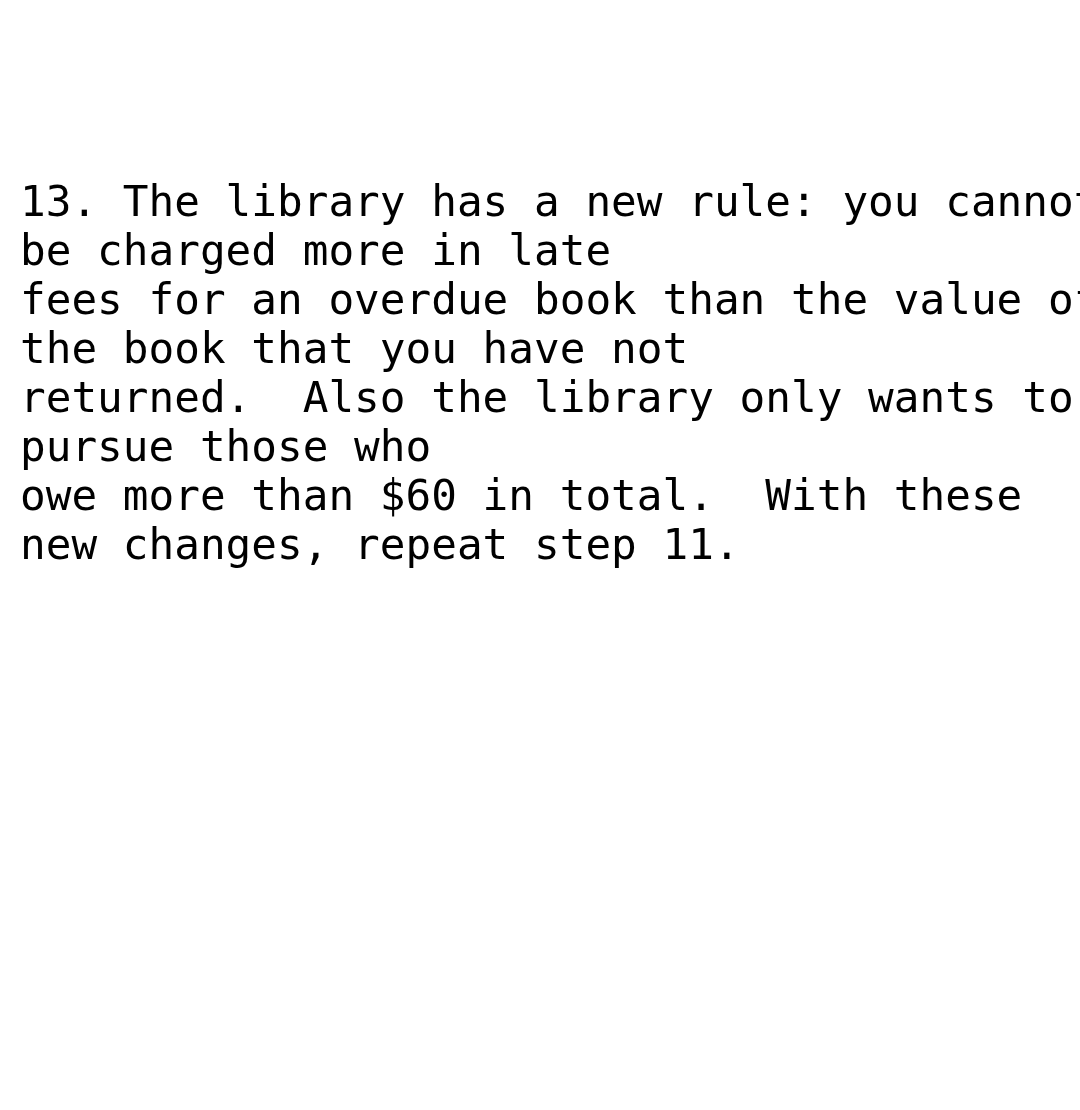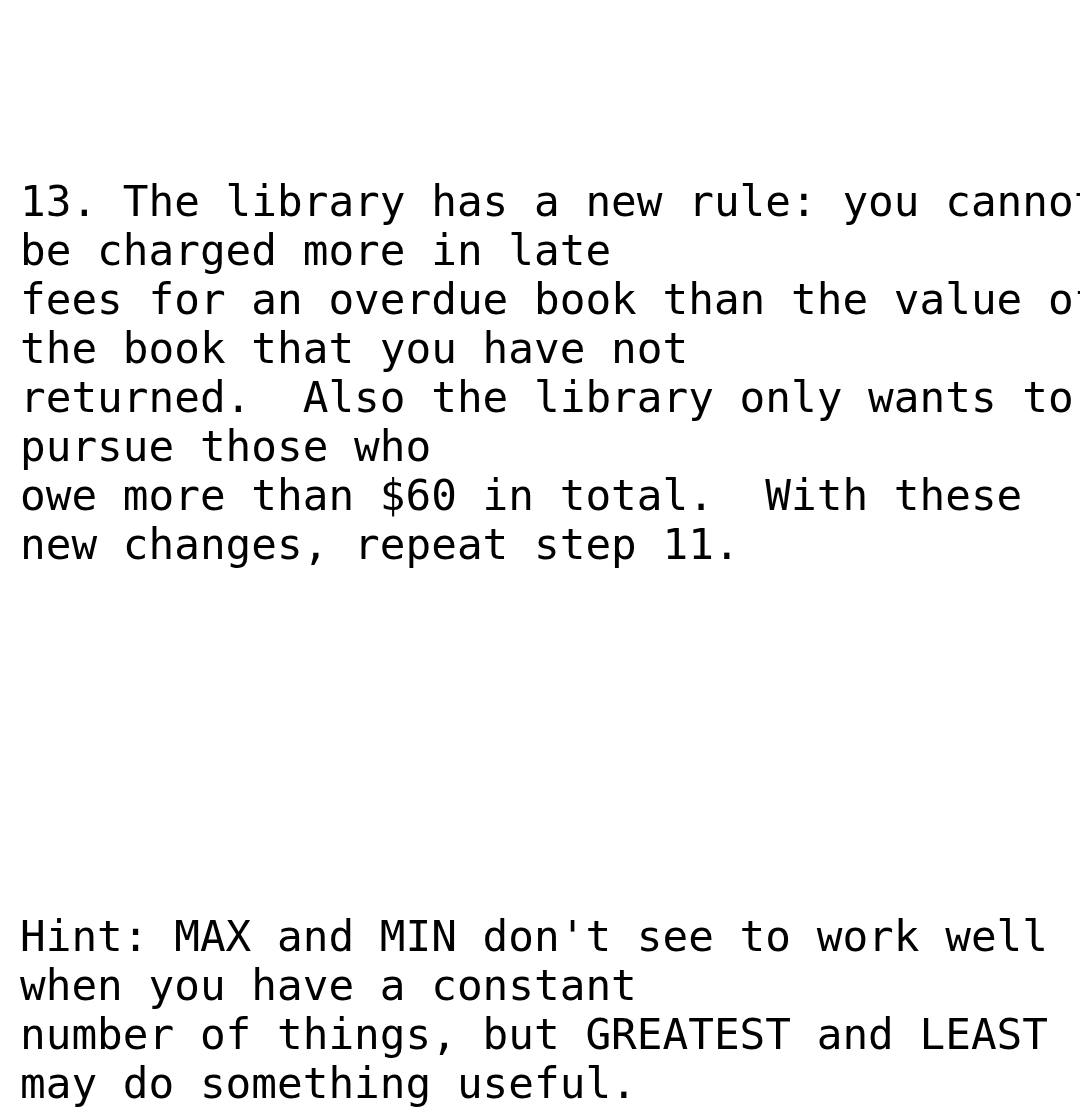--- a/index.html
+++ b/index.html
@@ -53,24 +53,20 @@
 be charged more in late
 fees for an overdue book than the value of
 the book that you have not
 returned.  Also the library only wants to
 pursue those who
 owe more than $60 in total.  With these
 new changes, repeat step 11.</div>
 
     <span class="blank-line"></span>
 
-    <div class="para">Hint: MAX and MIN don't see to work well
-when you have a constant
-number of things, but GREATEST and LEAST
-may do something useful.</div>
 
     
 
     
 
   </div>
 
 </div>
 
 </body></html>

